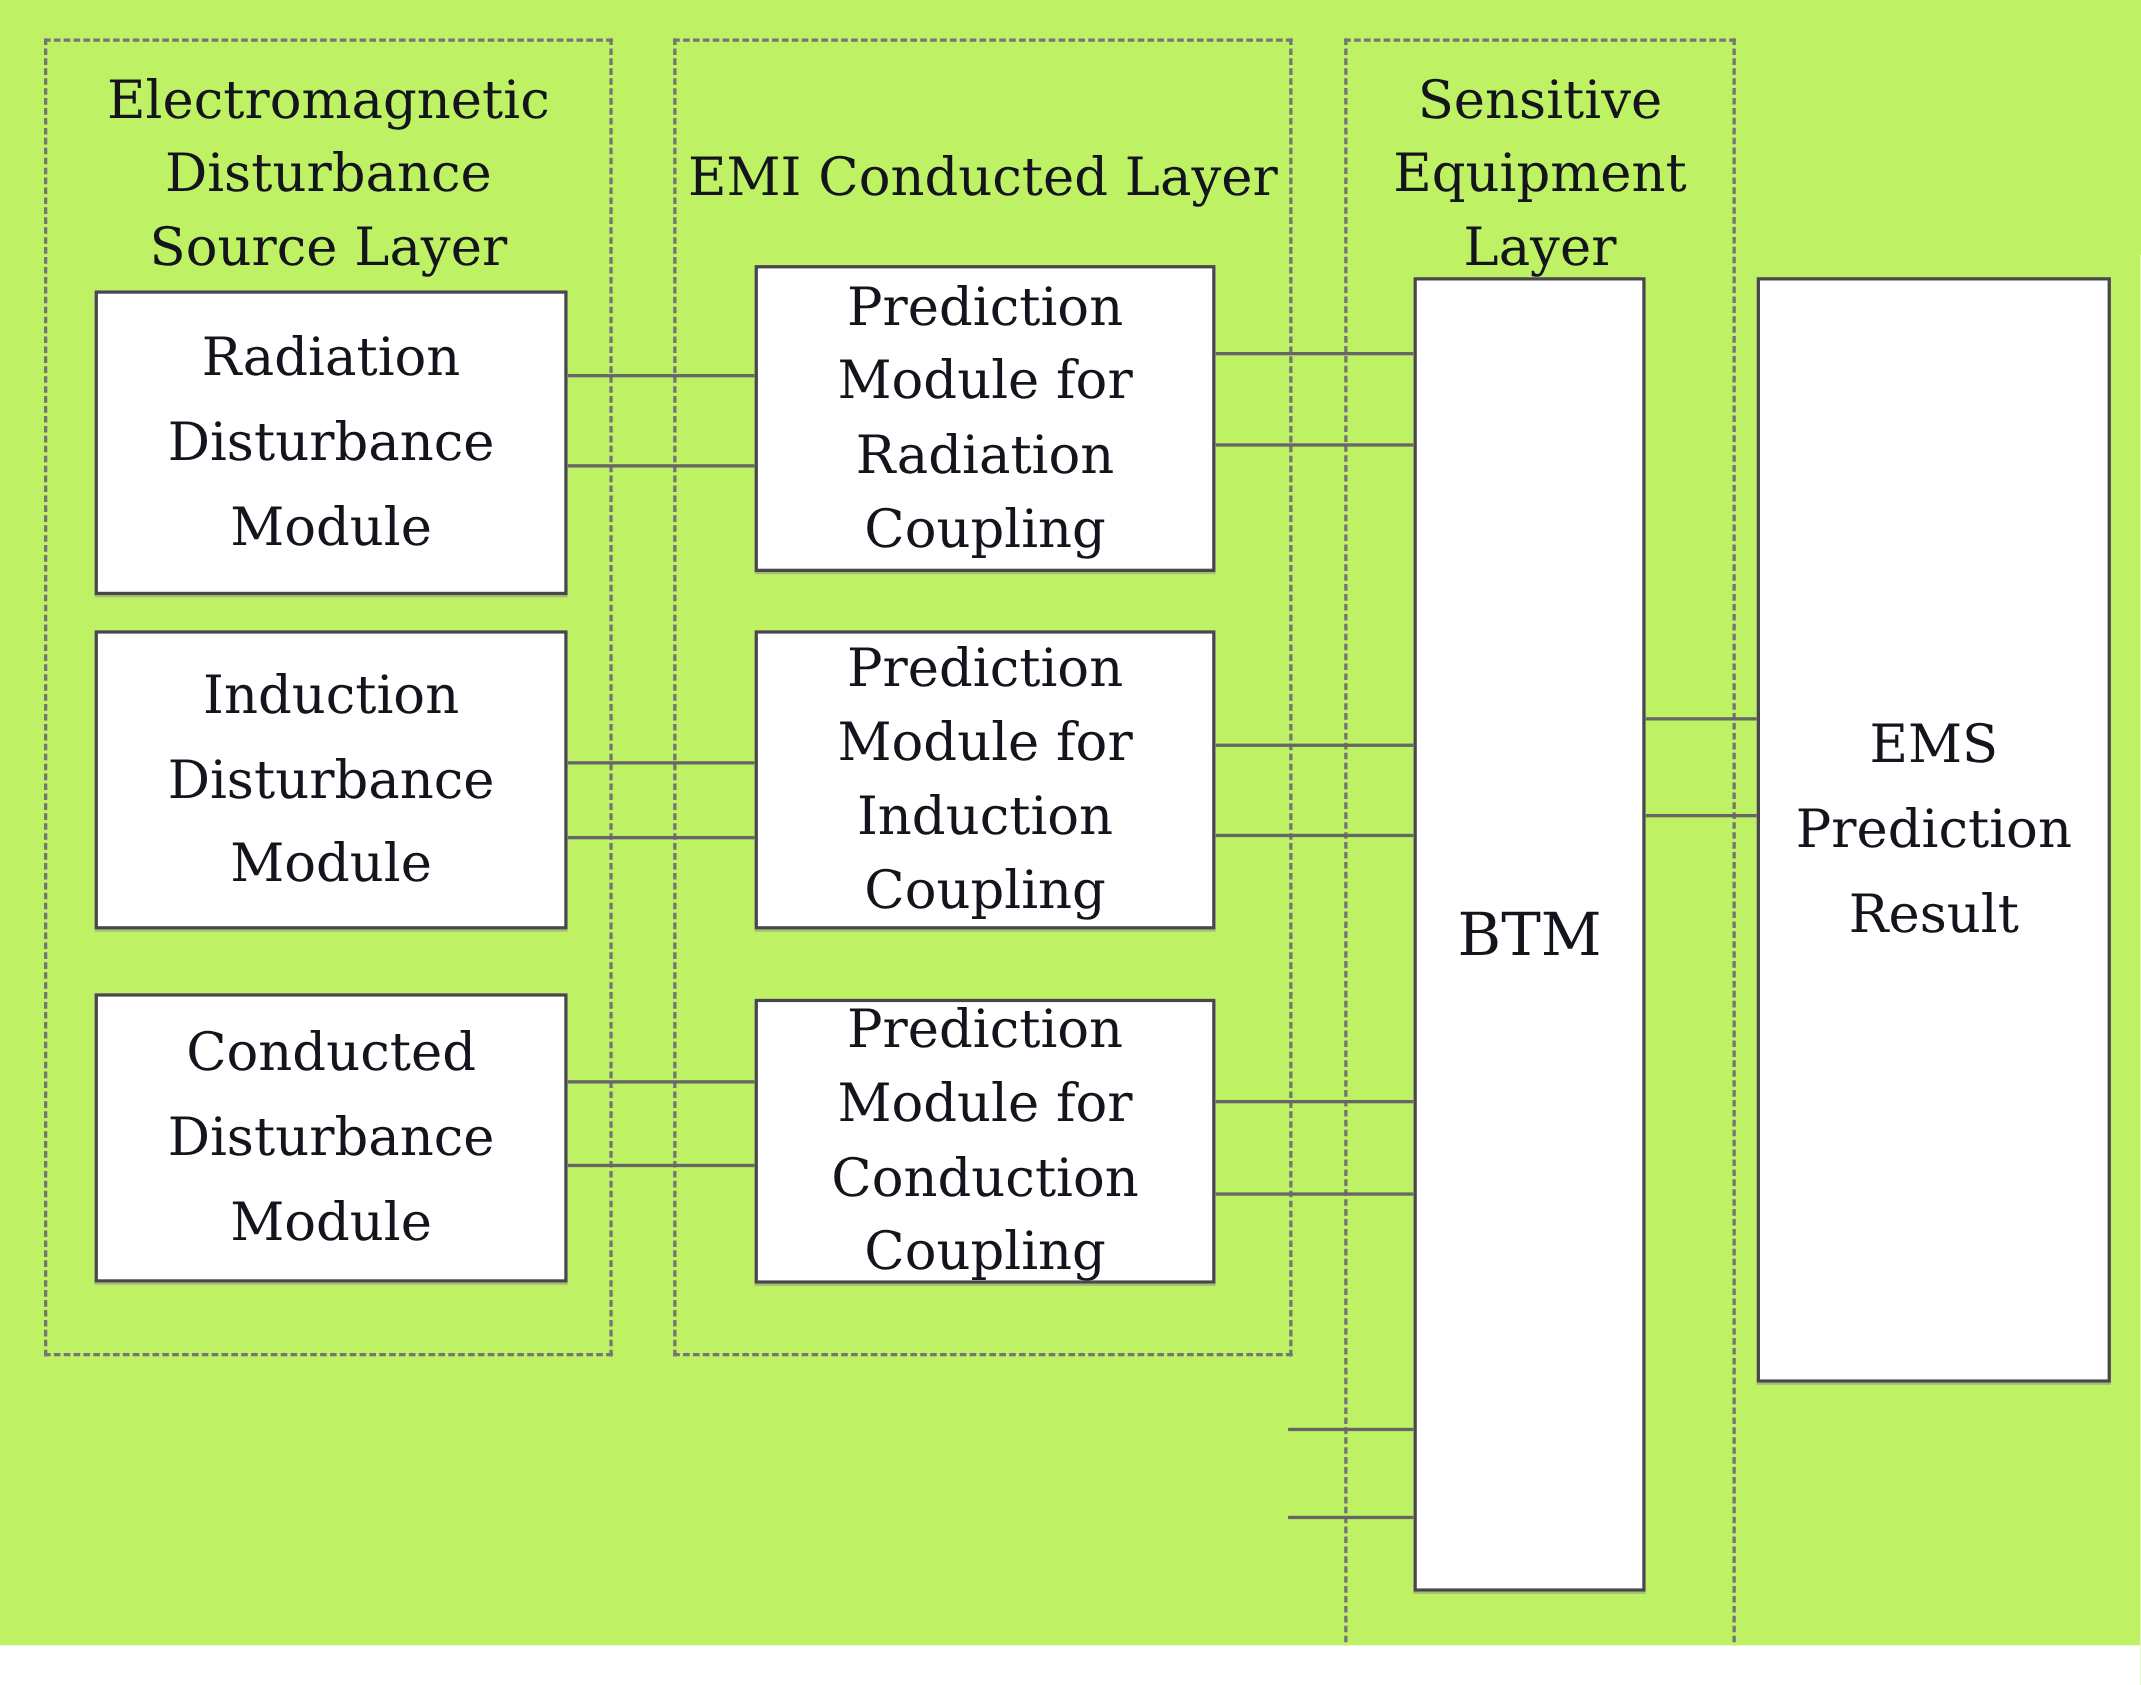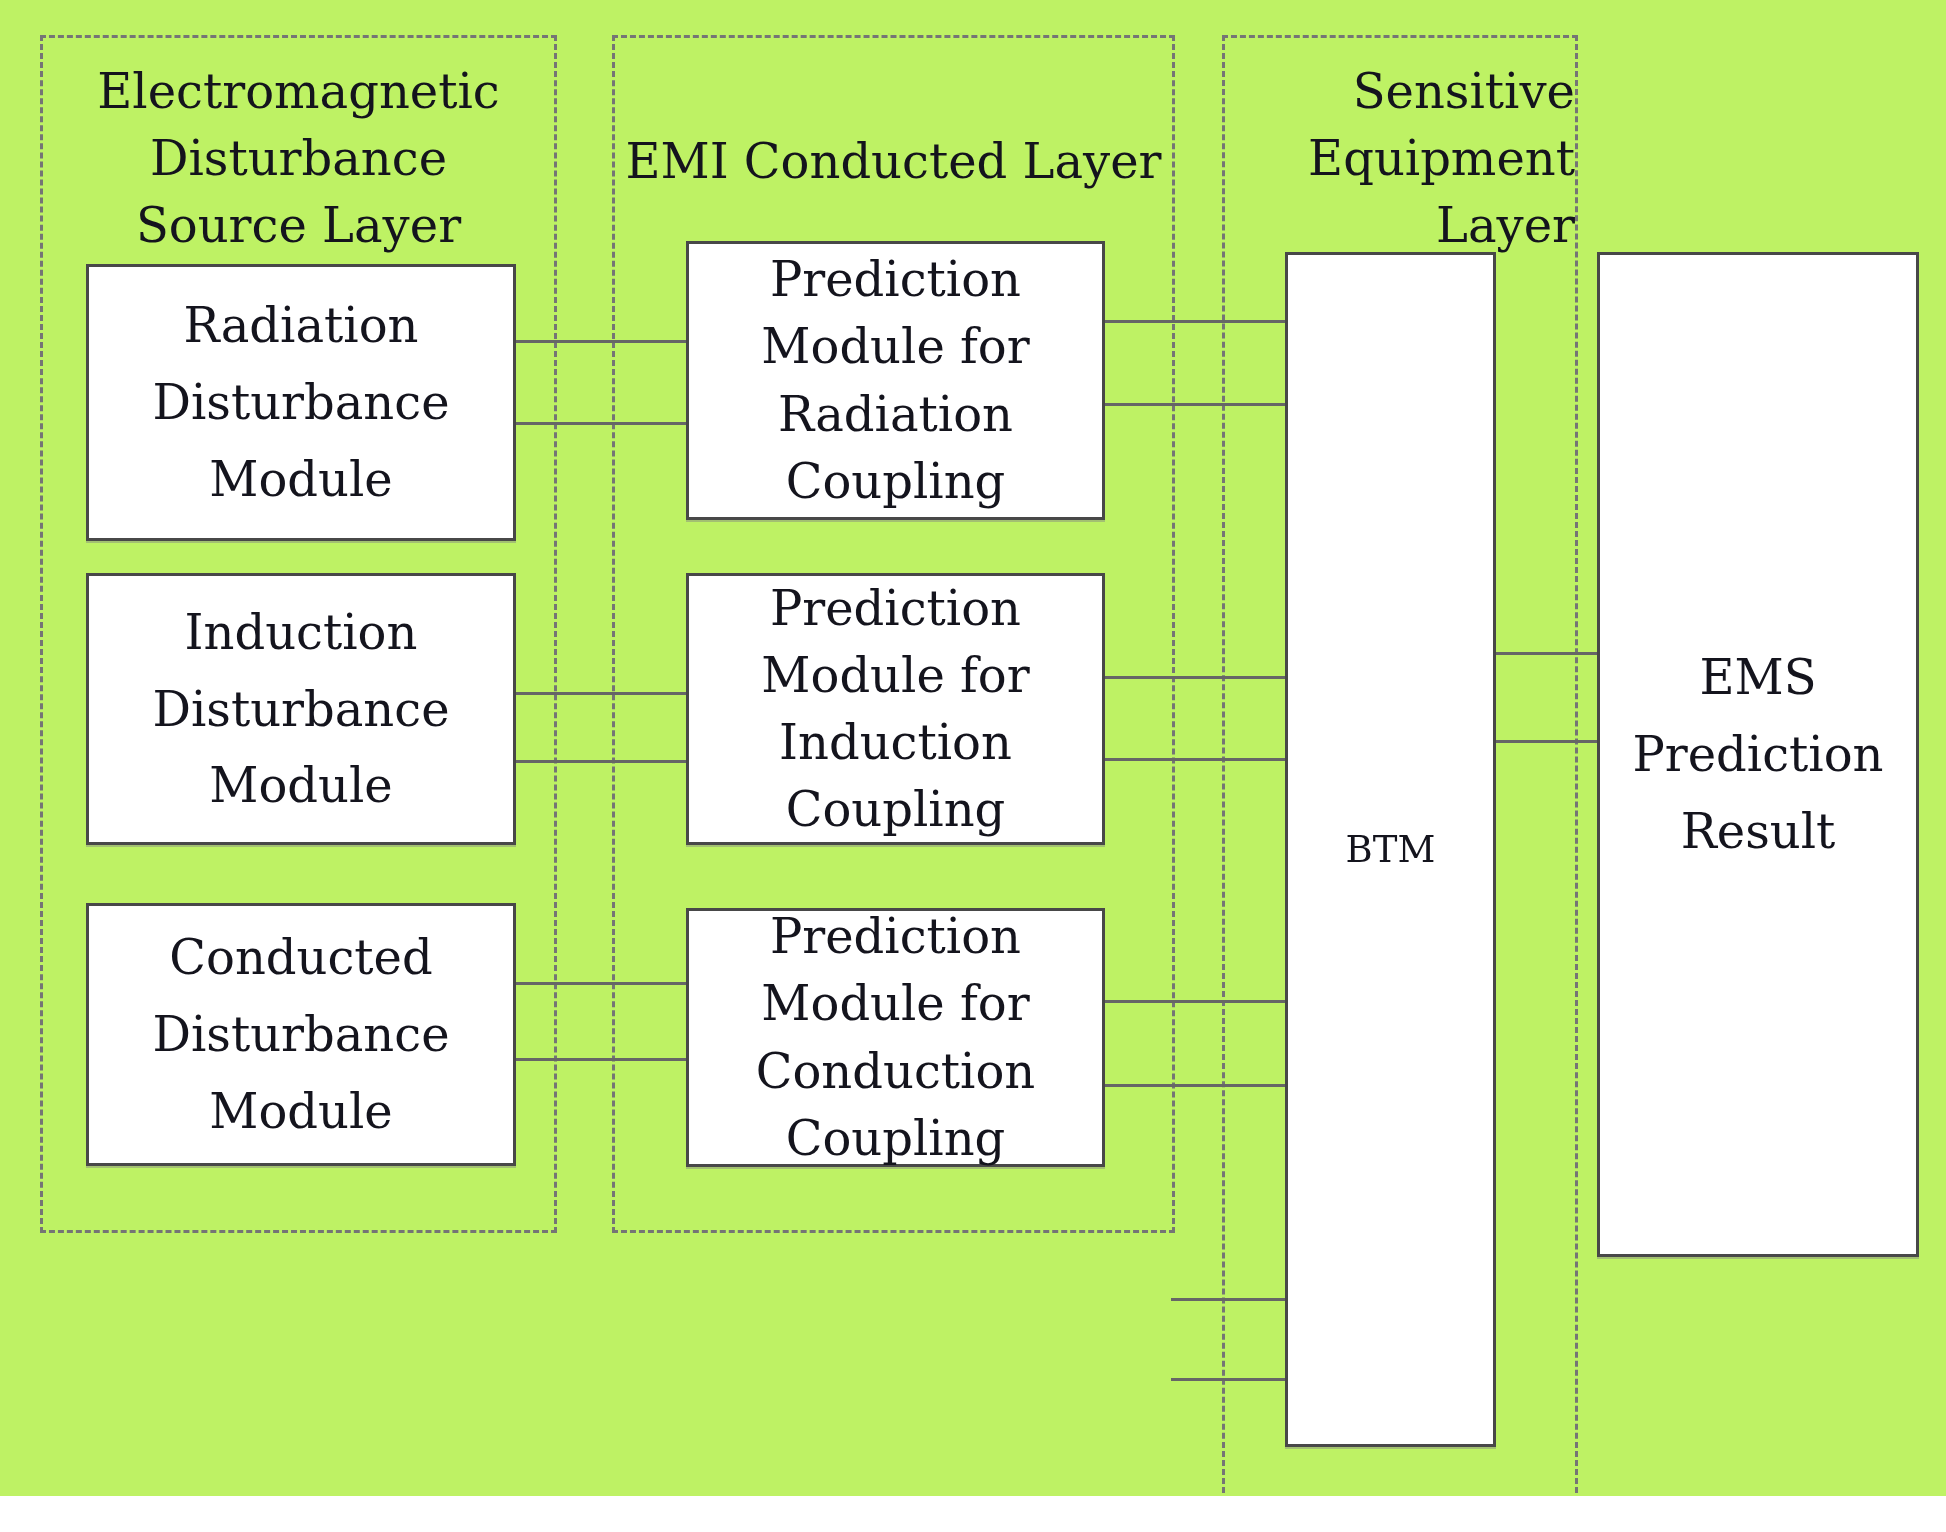--- a/index.html
+++ b/index.html
@@ -28,42 +28,42 @@
     background:#ffffff;
     border:3px solid #484848;
     box-shadow:0 2px 0 rgba(130,130,130,0.45);
     display:flex;align-items:center;justify-content:center;
     text-align:center;
     font-size:48px;line-height:1.40;
     white-space:pre-line;
     box-sizing:border-box;
   }
   .box.wide-lines{line-height:1.60;}
-  .box.btm-box{font-size:37px;}
+  .box.btm-box{font-size:54px;}
   .conn{
     position:absolute;height:3px;background:#666666;
   }
 </style>
 </head>
 <body>
 
 <div class="canvas">
 
   <div class="layer" style="left:40px;top:35px;width:511px;height:1192px;">
     <div class="layer-title" style="top:20px;">Electromagnetic
 Disturbance
 Source Layer</div>
   </div>
 
   <div class="layer" style="left:612px;top:35px;width:557px;height:1192px;">
     <div class="layer-title" style="top:90px;">EMI Conducted Layer</div>
   </div>
 
   <div class="layer" style="left:1222px;top:35px;width:350px;height:1461px;">
-    <div class="layer-title" style="top:20px;text-align:right;">Sensitive
+    <div class="layer-title" style="top:20px;">Sensitive
 Equipment
 Layer</div>
   </div>
 
   <div class="box wide-lines" style="left:86px;top:264px;width:430px;height:277px;">Radiation
 Disturbance
 Module</div>
 
   <div class="box wide-lines" style="left:86px;top:573px;width:430px;height:272px;">Induction
 Disturbance

